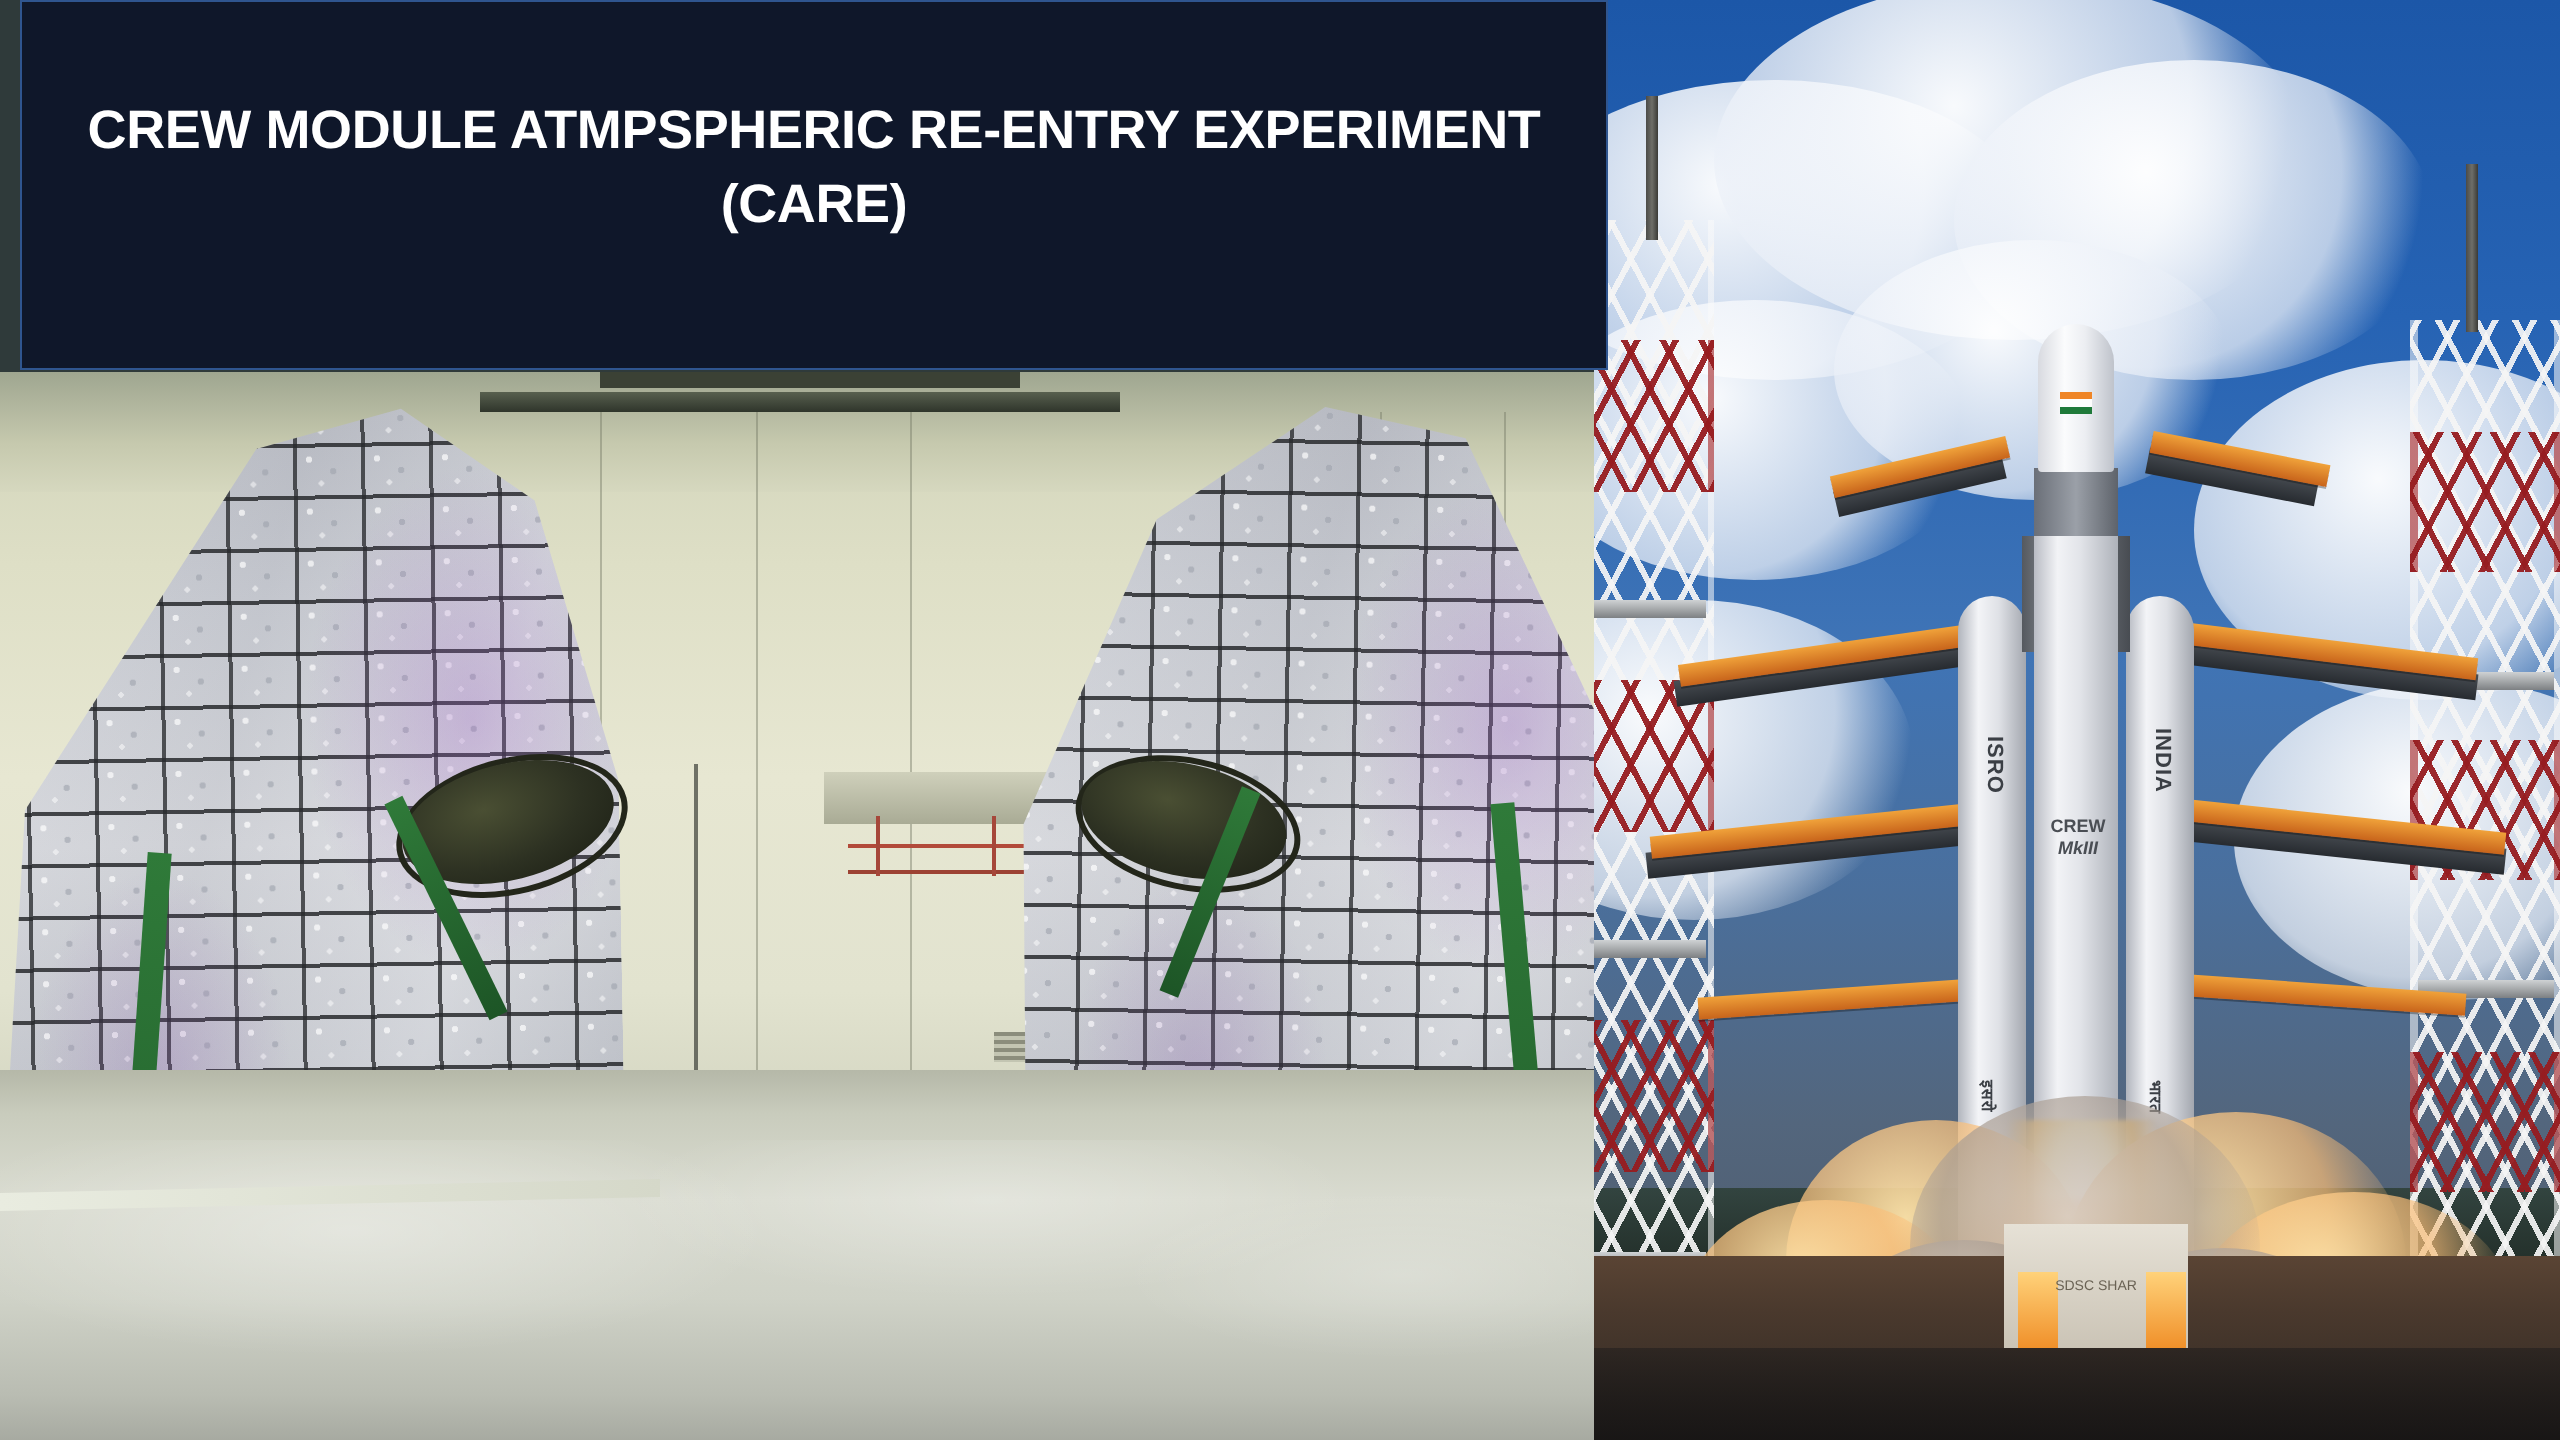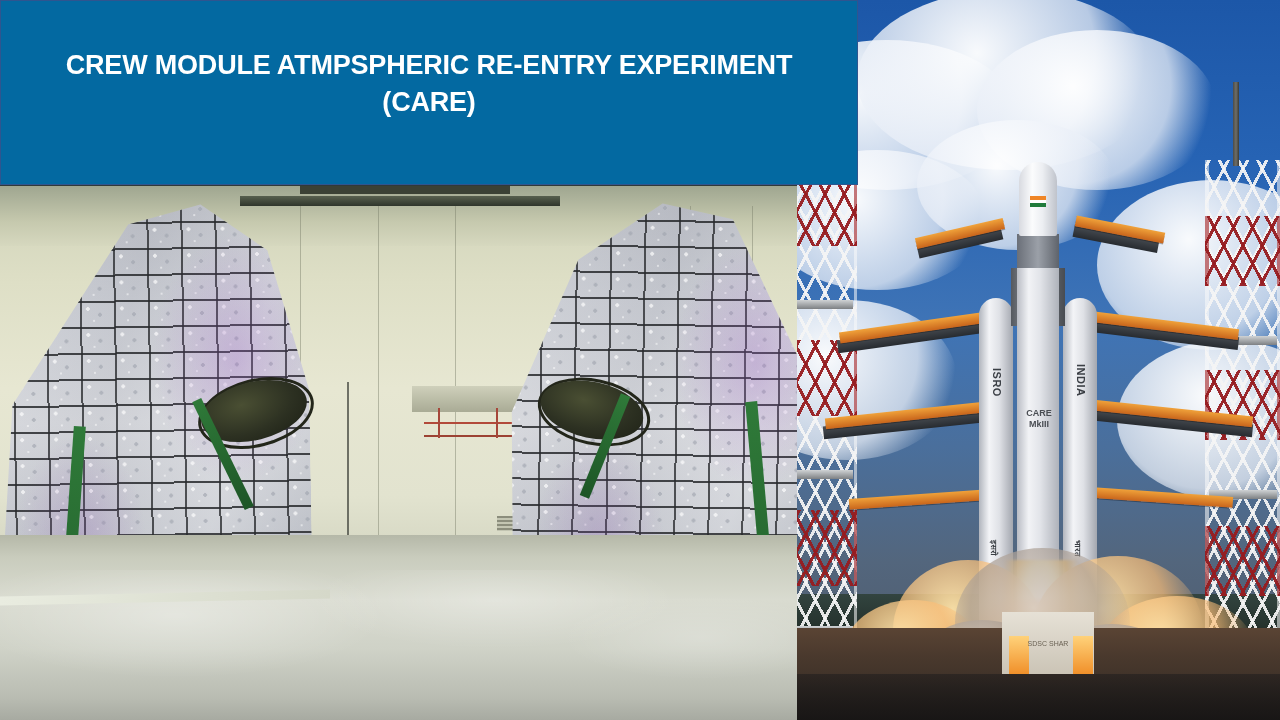--- a/index.html
+++ b/index.html
@@ -375,24 +375,24 @@
     color: #ffffff;
     font-size: 19px;
     font-family: "Liberation Sans", sans-serif;
     text-shadow: 0 1px 3px rgba(0,0,0,.85);
     letter-spacing: .1px;
   }
 
   
   .title-banner {
     position: absolute;
-    left: 0; top: 0;
-    width: 858px;
+    left: 10px; top: 0;
+    width: 794px;
     height: 185px;
-    background: #0369a1;
+    background: #0f172a;
     border: 1px solid #2f558f;
     box-sizing: border-box;
     display: flex;
     align-items: center;
     justify-content: center;
   }
   .title-text {
     width: 760px;
     text-align: center;
     color: #ffffff;
@@ -543,22 +543,22 @@
     <div class="rk-booster" id="booster-left"></div>
     <div class="rk-booster" id="booster-right"></div>
     <div class="rk-interstage"></div>
     <div class="rk-core"></div>
     <div class="rk-core-dark"></div>
     <div class="rk-fairing"></div>
     <div class="rk-flag"></div>
 
     <div class="rk-text rk-vert" style="left:194px; top:368px;">ISRO</div>
     <div class="rk-text rk-vert" style="left:278px; top:364px;">INDIA</div>
-    <div class="rk-core-label">CARE</div>
-    <div class="rk-core-label" style="top:419px;">MkIII</div>
+    <div class="rk-core-label">CREW</div>
+    <div class="rk-core-label" style="top:419px;font-style:italic;">MkIII</div>
     <div class="rk-text" style="left:191px; top:540px; font-size:8px; writing-mode:vertical-rl;">इसरो</div>
     <div class="rk-text" style="left:275px; top:540px; font-size:8px; writing-mode:vertical-rl;">भारत</div>
 
     <div class="flame-core"></div>
     <div class="flame-wide"></div>
 
     <div class="smoke smoke-bright" style="left:96px;  top:560px; width:150px; height:140px;"></div>
     <div class="smoke smoke-bright" style="left:236px; top:556px; width:170px; height:150px;"></div>
     <div class="smoke smoke-bright" style="left:46px;  top:600px; width:140px; height:110px;"></div>
     <div class="smoke smoke-bright" style="left:300px; top:596px; width:160px; height:120px;"></div>

